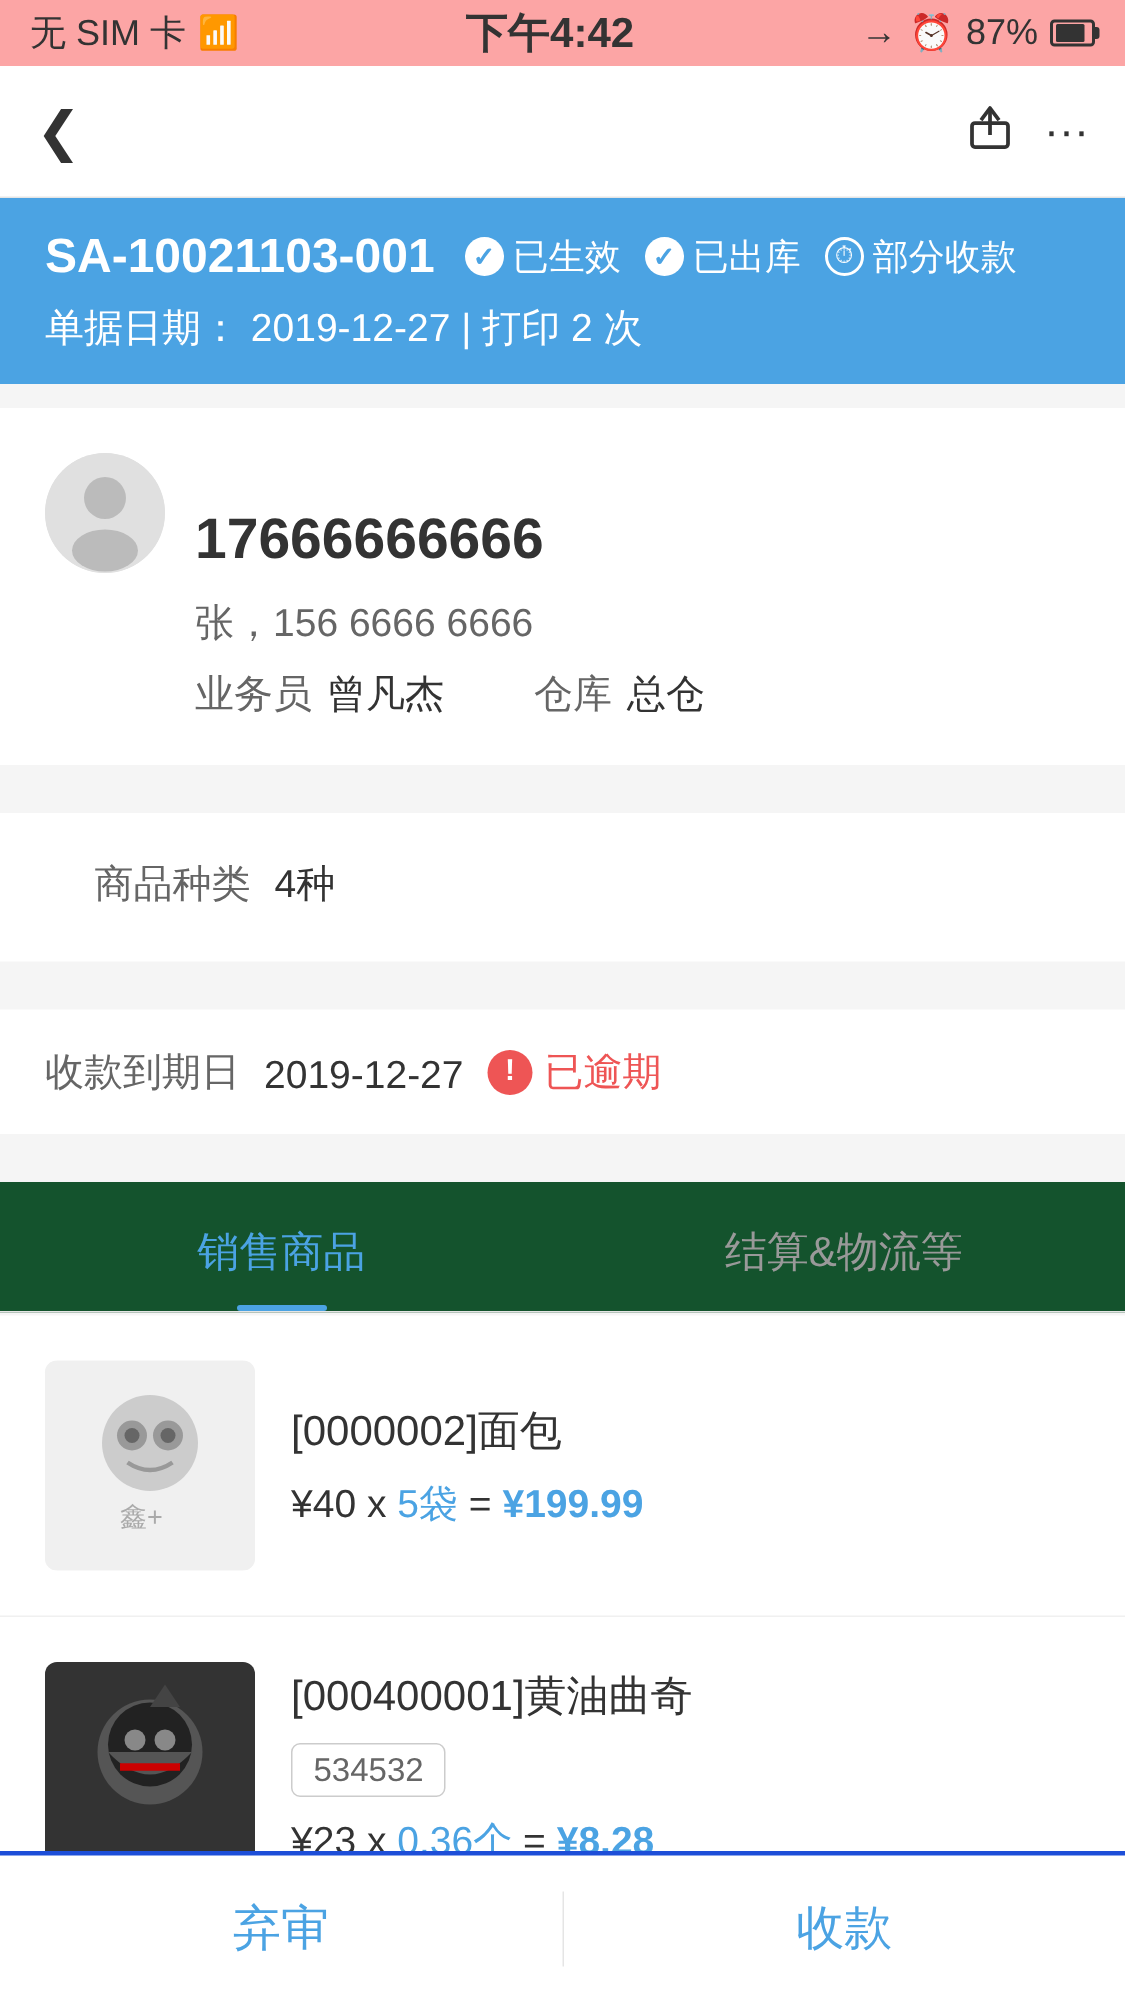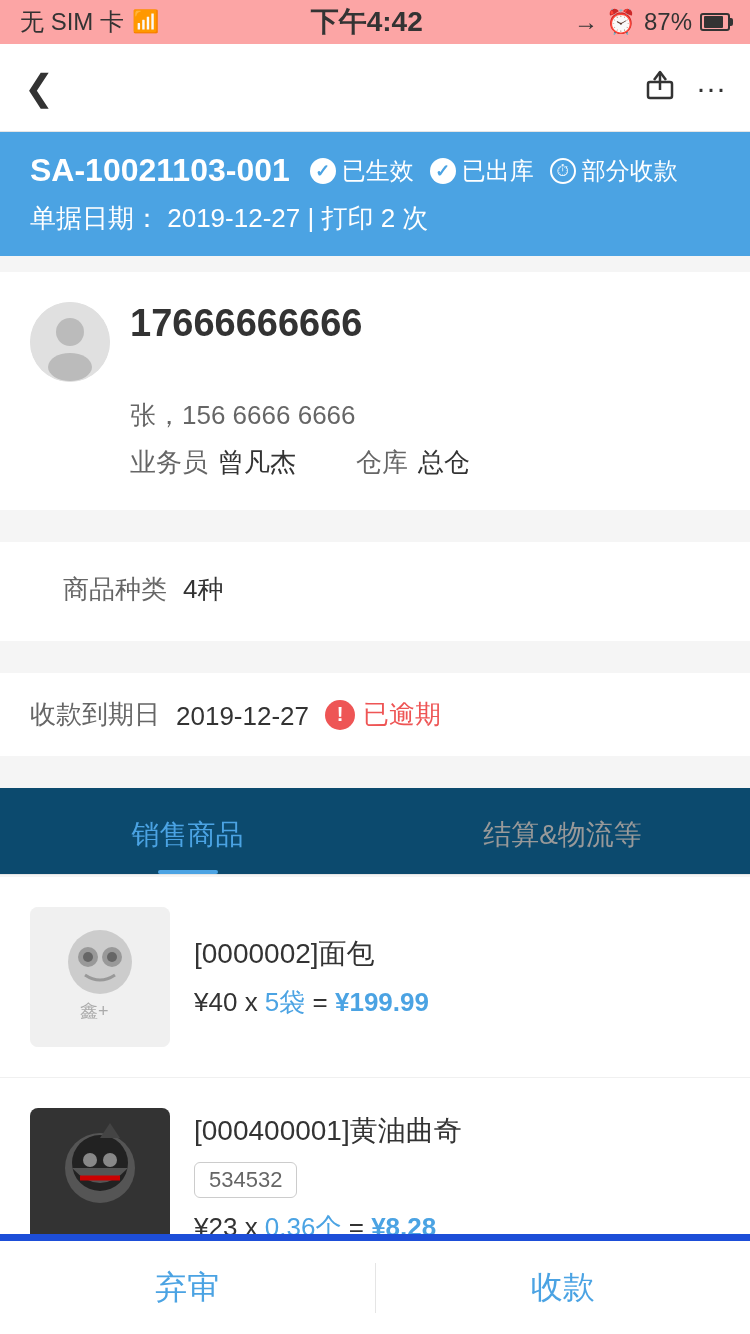--- a/index.html
+++ b/index.html
@@ -132,21 +132,21 @@
     }
 
     
     .customer-section {
       background: #fff;
       padding: 30px;
       margin-bottom: 16px;
     }
     .customer-row {
       display: flex;
-      align-items: flex-start;
+      align-items: flex-end;
       gap: 20px;
       margin-bottom: 16px;
     }
     .avatar {
       width: 80px; height: 80px;
       border-radius: 50%;
       background: #e0e0e0;
       display: flex; align-items: center; justify-content: center;
       overflow: hidden;
     }
@@ -232,21 +232,21 @@
       background: #e55;
       border-radius: 50%;
       display: flex; align-items: center; justify-content: center;
       color: #fff;
       font-size: 20px;
       font-weight: 700;
     }
 
     
     .tabs {
-      background: #0c4a6e;
+      background: #14532d;
       display: flex;
       border-bottom: 1px solid #e5e5e5;
     }
     .tab {
       flex: 1;
       text-align: center;
       padding: 28px 0 20px;
       font-size: 28px;
       color: #999;
       cursor: pointer;
@@ -314,21 +314,21 @@
     .product-price .total { color: #4BA3E3; font-weight: 600; }
 
     
     .bottom-bar {
       position: fixed;
       bottom: 0;
       left: 0;
       width: 750px;
       height: 100px;
       background: #fff;
-      border-top: 7px solid #1d4ed8;
+      border-top: 3px solid #1d4ed8;
       display: flex;
       align-items: center;
     }
     .bottom-btn {
       flex: 1;
       text-align: center;
       font-size: 32px;
       color: #4BA3E3;
       cursor: pointer;
       height: 100%;

